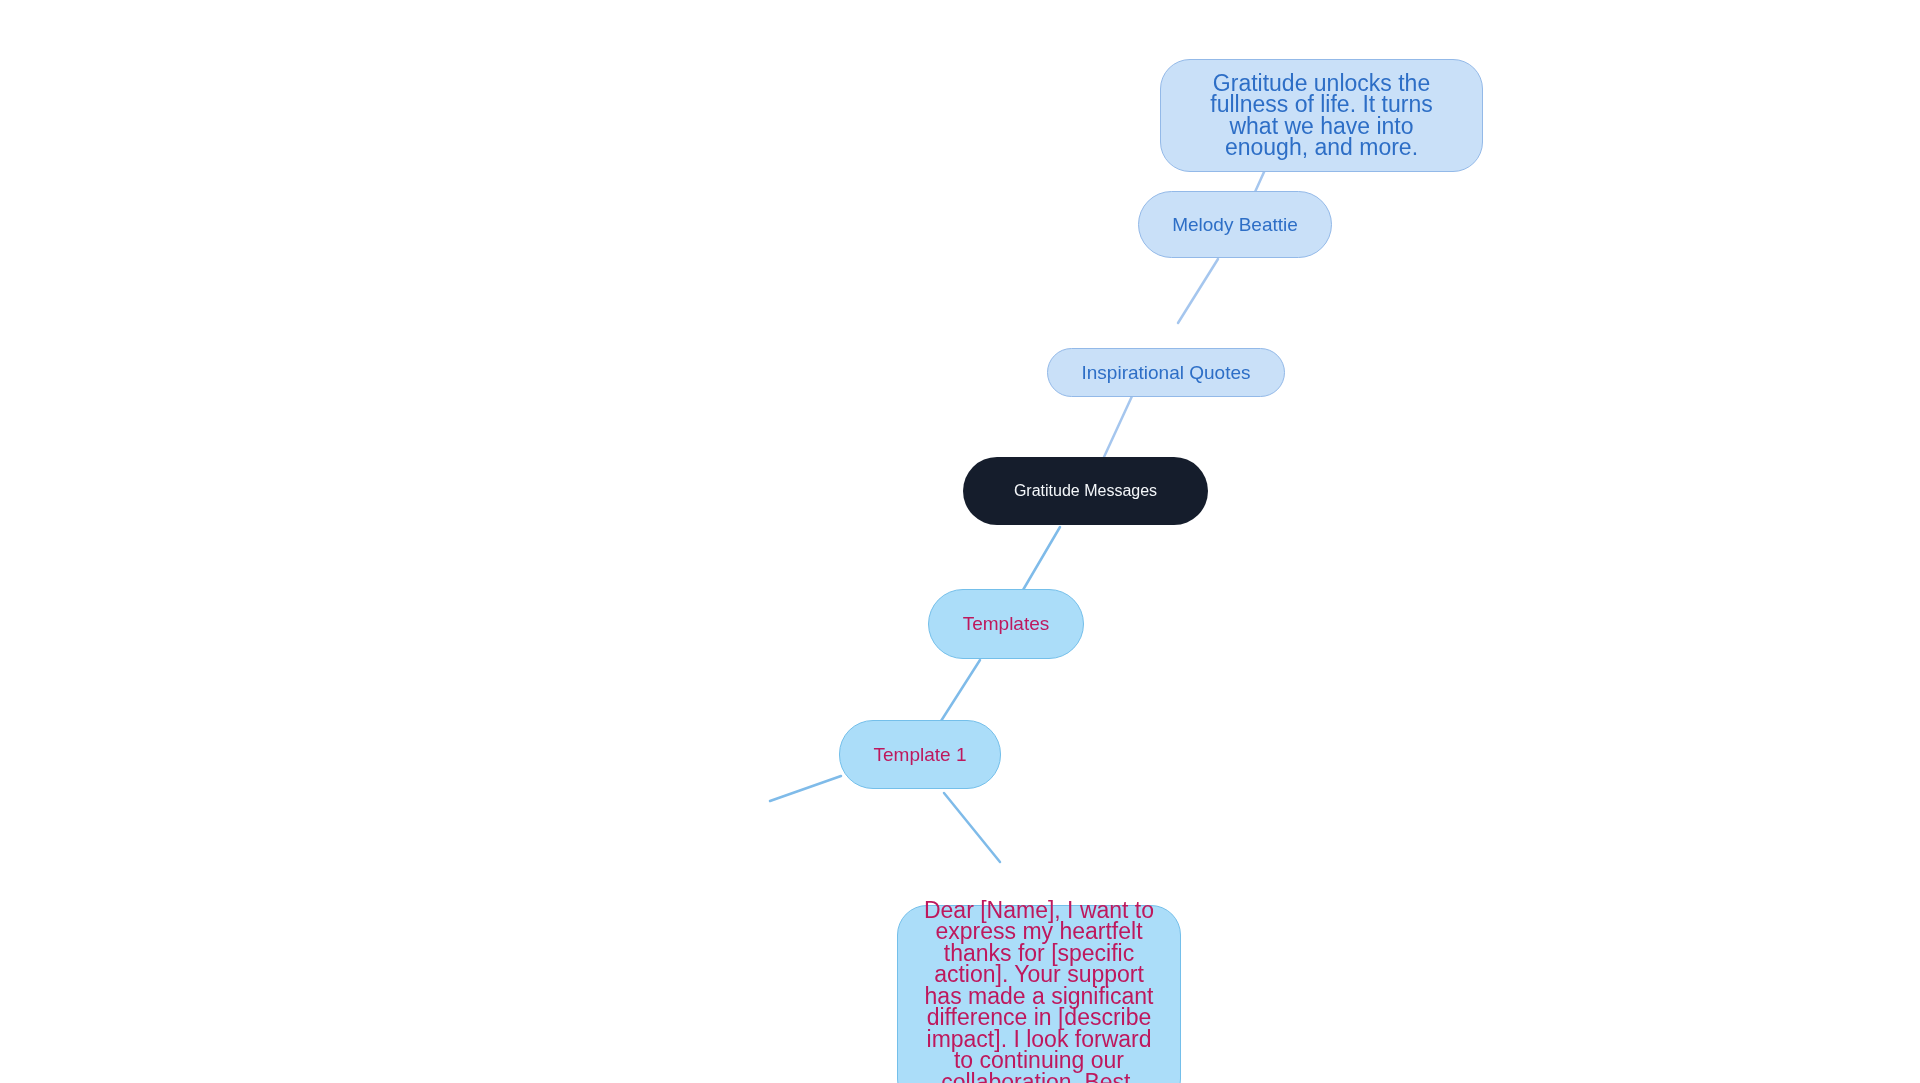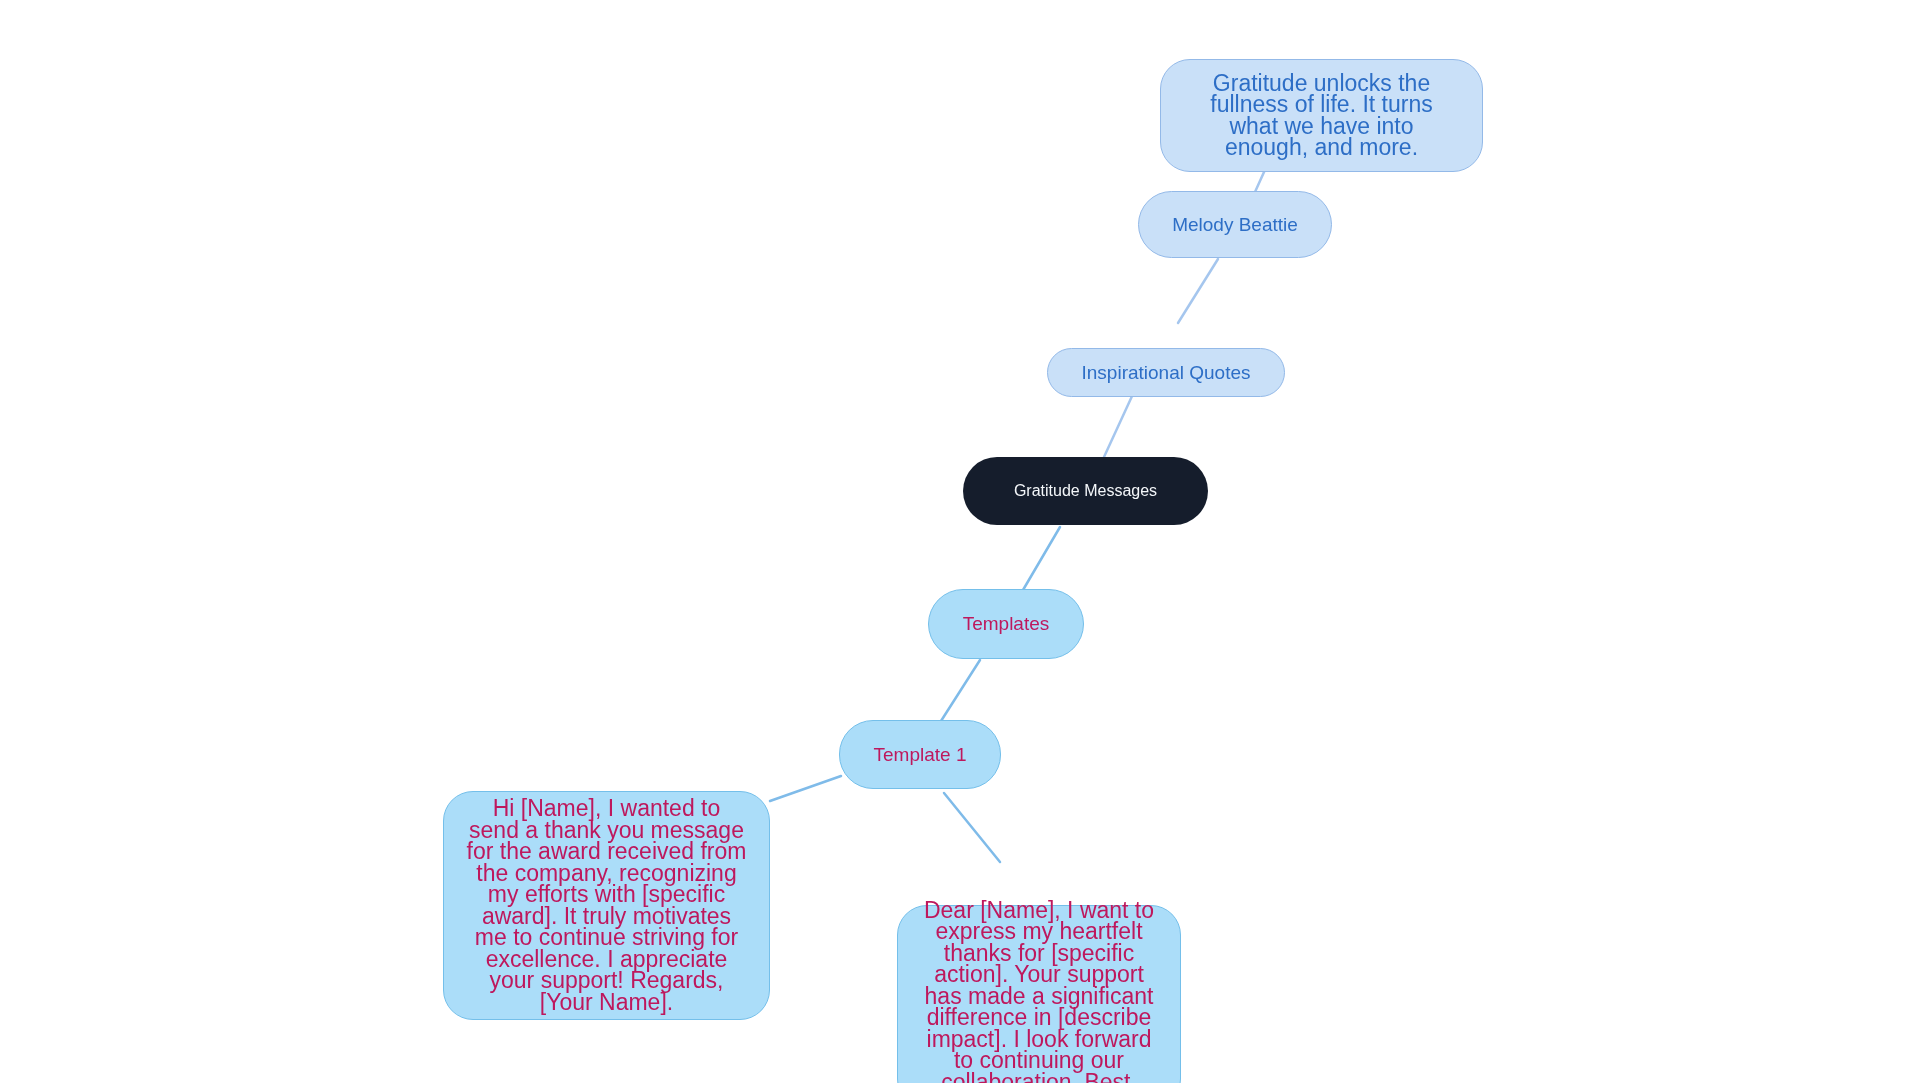--- a/index.html
+++ b/index.html
@@ -87,17 +87,16 @@
   <div id="node-melody-beattie" class="node pill upper">Melody Beattie</div>
 
   <div id="node-inspirational" class="node pill upper">Inspirational Quotes</div>
 
   <div id="node-root" class="node pill root">Gratitude Messages</div>
 
   <div id="node-templates" class="node pill lower">Templates</div>
 
   <div id="node-template-1" class="node pill lower">Template 1</div>
 
-  <div id="node-award-message" class="node textnode lower">Hi [Name], I wanted to send a thank you message for the award received from the company, recognizing my efforts with [specific award]. It truly motivates me to continue striving for excellence. I appreciate your support! Regards, [Your Name].</div>
 
   <div id="node-support-message" class="node textnode lower">Dear [Name], I want to express my heartfelt thanks for [specific action]. Your support has made a significant difference in [describe impact]. I look forward to continuing our collaboration. Best, [Your Name].</div>
 
 </div>
 
 </body></html>

